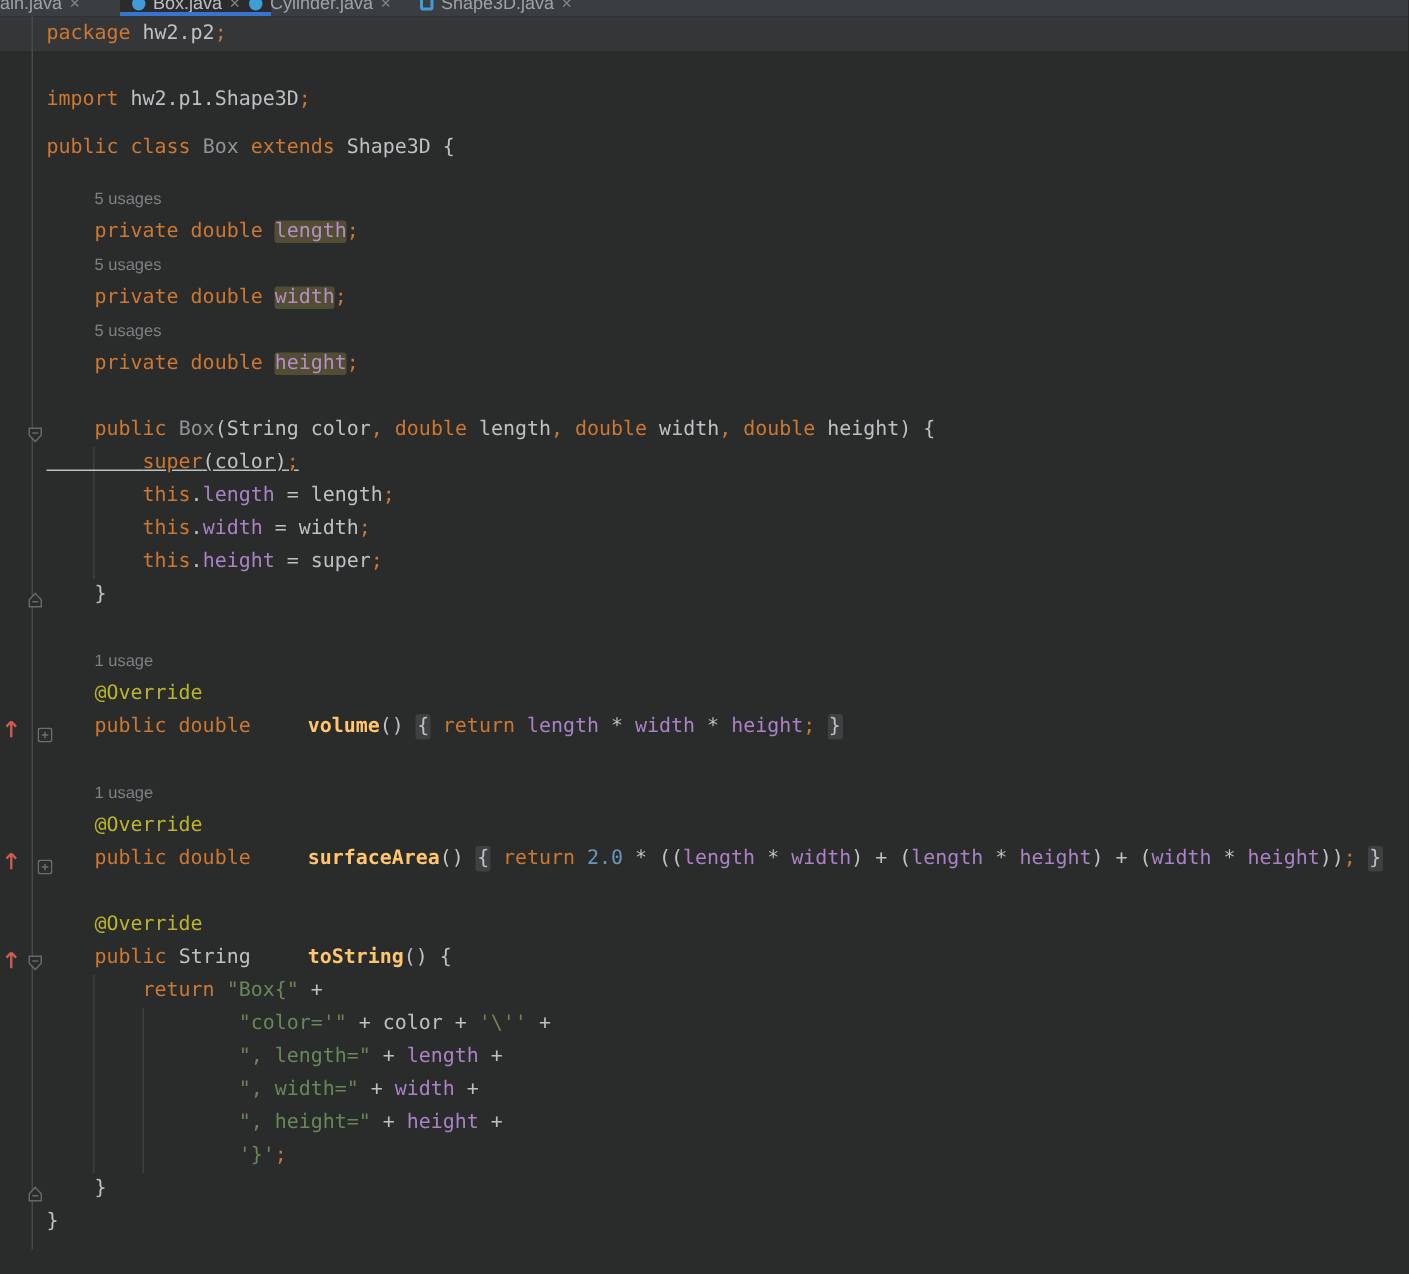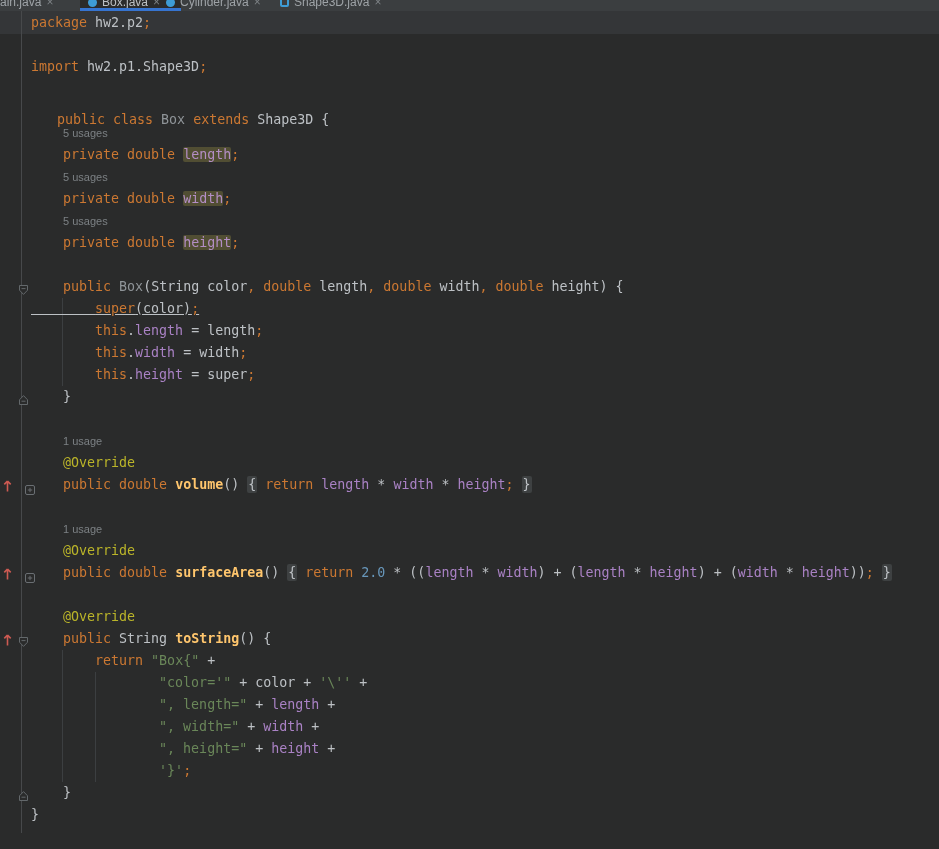--- a/index.html
+++ b/index.html
@@ -23,21 +23,21 @@
   .indent-guide{position:absolute;width:1px;background:#3c3f41;}
   .code-line{position:absolute;left:31px;height:22px;line-height:22px;font-size:13.3px;
              white-space:pre;color:#bdc1c5;}
   .inlay-line{position:absolute;left:63px;height:22px;line-height:22px;
               font-family:"Liberation Sans",sans-serif;font-size:11px;color:#7c8184;}
   .seg-kw{color:#cc7832;}
   .seg-def{color:#bdc1c5;}
   .seg-gray{color:#8f9498;}
   .seg-fld{color:#aa82c5;}
   .seg-fldhl{color:#b48ec5;background:#514e33;border-radius:2px;}
-  .seg-mtd{color:#ffc66d;font-weight:bold;}
+  .seg-mtd{color:#ffc66d;font-weight:bold;margin-left:30px;}
   .seg-ann{color:#bbb529;}
   .seg-str{color:#6a8759;}
   .seg-num{color:#6897bb;}
   .seg-fold{color:#bdc1c5;background:#3e4142;border-radius:2px;padding:1px 1px;}
   .gutter-icon{position:absolute;}
 </style>
 </head>
 <body>
 
 <div id="screen">
@@ -113,21 +113,21 @@
         <div class="gutter-icon" style="left: 18px; top: 776px;"><svg width="11" height="12" viewBox="0 0 11 12">
             <path d="M5.5 1.6 L9.5 5.8 V10.5 H1.5 V5.8 Z" fill="#2a2b2b" stroke="#63686b"></path>
             <path d="M3.5 7.2 H7.5" stroke="#63686b" stroke-width="1"></path>
           </svg></div>
       </div>
     <div id="code-layer">
         <div class="code-line" style="top: 1px;"><span class="seg-kw">package</span><span class="seg-def"> hw2.p2</span><span class="seg-kw">;</span></div>
         <div class="code-line" style="top: 23px;"></div>
         <div class="code-line" style="top: 45px;"><span class="seg-kw">import</span><span class="seg-def"> hw2.p1.Shape3D</span><span class="seg-kw">;</span></div>
         <div class="code-line" style="top: 67px;"></div>
-        <div class="code-line" style="top: 98px; margin-left: 26px;"><span class="seg-kw">public class</span><span class="seg-def"> </span><span class="seg-gray">Box</span><span class="seg-def"> </span><span class="seg-kw">extends</span><span class="seg-def"> Shape3D {</span></div>
+        <div class="code-line" style="top: 77px;"><span class="seg-kw">public class</span><span class="seg-def"> </span><span class="seg-gray">Box</span><span class="seg-def"> </span><span class="seg-kw">extends</span><span class="seg-def"> Shape3D {</span></div>
         <div class="inlay-line" style="top: 111px;">5 usages</div>
         <div class="code-line" style="top: 133px;"><span class="seg-def">    </span><span class="seg-kw">private double</span><span class="seg-def"> </span><span class="seg-fldhl">length</span><span class="seg-kw">;</span></div>
         <div class="inlay-line" style="top: 155px;">5 usages</div>
         <div class="code-line" style="top: 177px;"><span class="seg-def">    </span><span class="seg-kw">private double</span><span class="seg-def"> </span><span class="seg-fldhl">width</span><span class="seg-kw">;</span></div>
         <div class="inlay-line" style="top: 199px;">5 usages</div>
         <div class="code-line" style="top: 221px;"><span class="seg-def">    </span><span class="seg-kw">private double</span><span class="seg-def"> </span><span class="seg-fldhl">height</span><span class="seg-kw">;</span></div>
         <div class="code-line" style="top: 243px;"></div>
         <div class="code-line" style="top: 265px;"><span class="seg-def">    </span><span class="seg-kw">public</span><span class="seg-def"> </span><span class="seg-gray">Box</span><span class="seg-def">(String color</span><span class="seg-kw">,</span><span class="seg-def"> </span><span class="seg-kw">double</span><span class="seg-def"> length</span><span class="seg-kw">,</span><span class="seg-def"> </span><span class="seg-kw">double</span><span class="seg-def"> width</span><span class="seg-kw">,</span><span class="seg-def"> </span><span class="seg-kw">double</span><span class="seg-def"> height) {</span></div>
         <div class="code-line" style="top: 287px; text-decoration: underline;"><span class="seg-def">        </span><span class="seg-kw">super</span><span class="seg-def">(color)</span><span class="seg-kw">;</span></div>
         <div class="code-line" style="top: 309px;"><span class="seg-def">        </span><span class="seg-kw">this</span><span class="seg-def">.</span><span class="seg-fld">length</span><span class="seg-def"> = length</span><span class="seg-kw">;</span></div>

